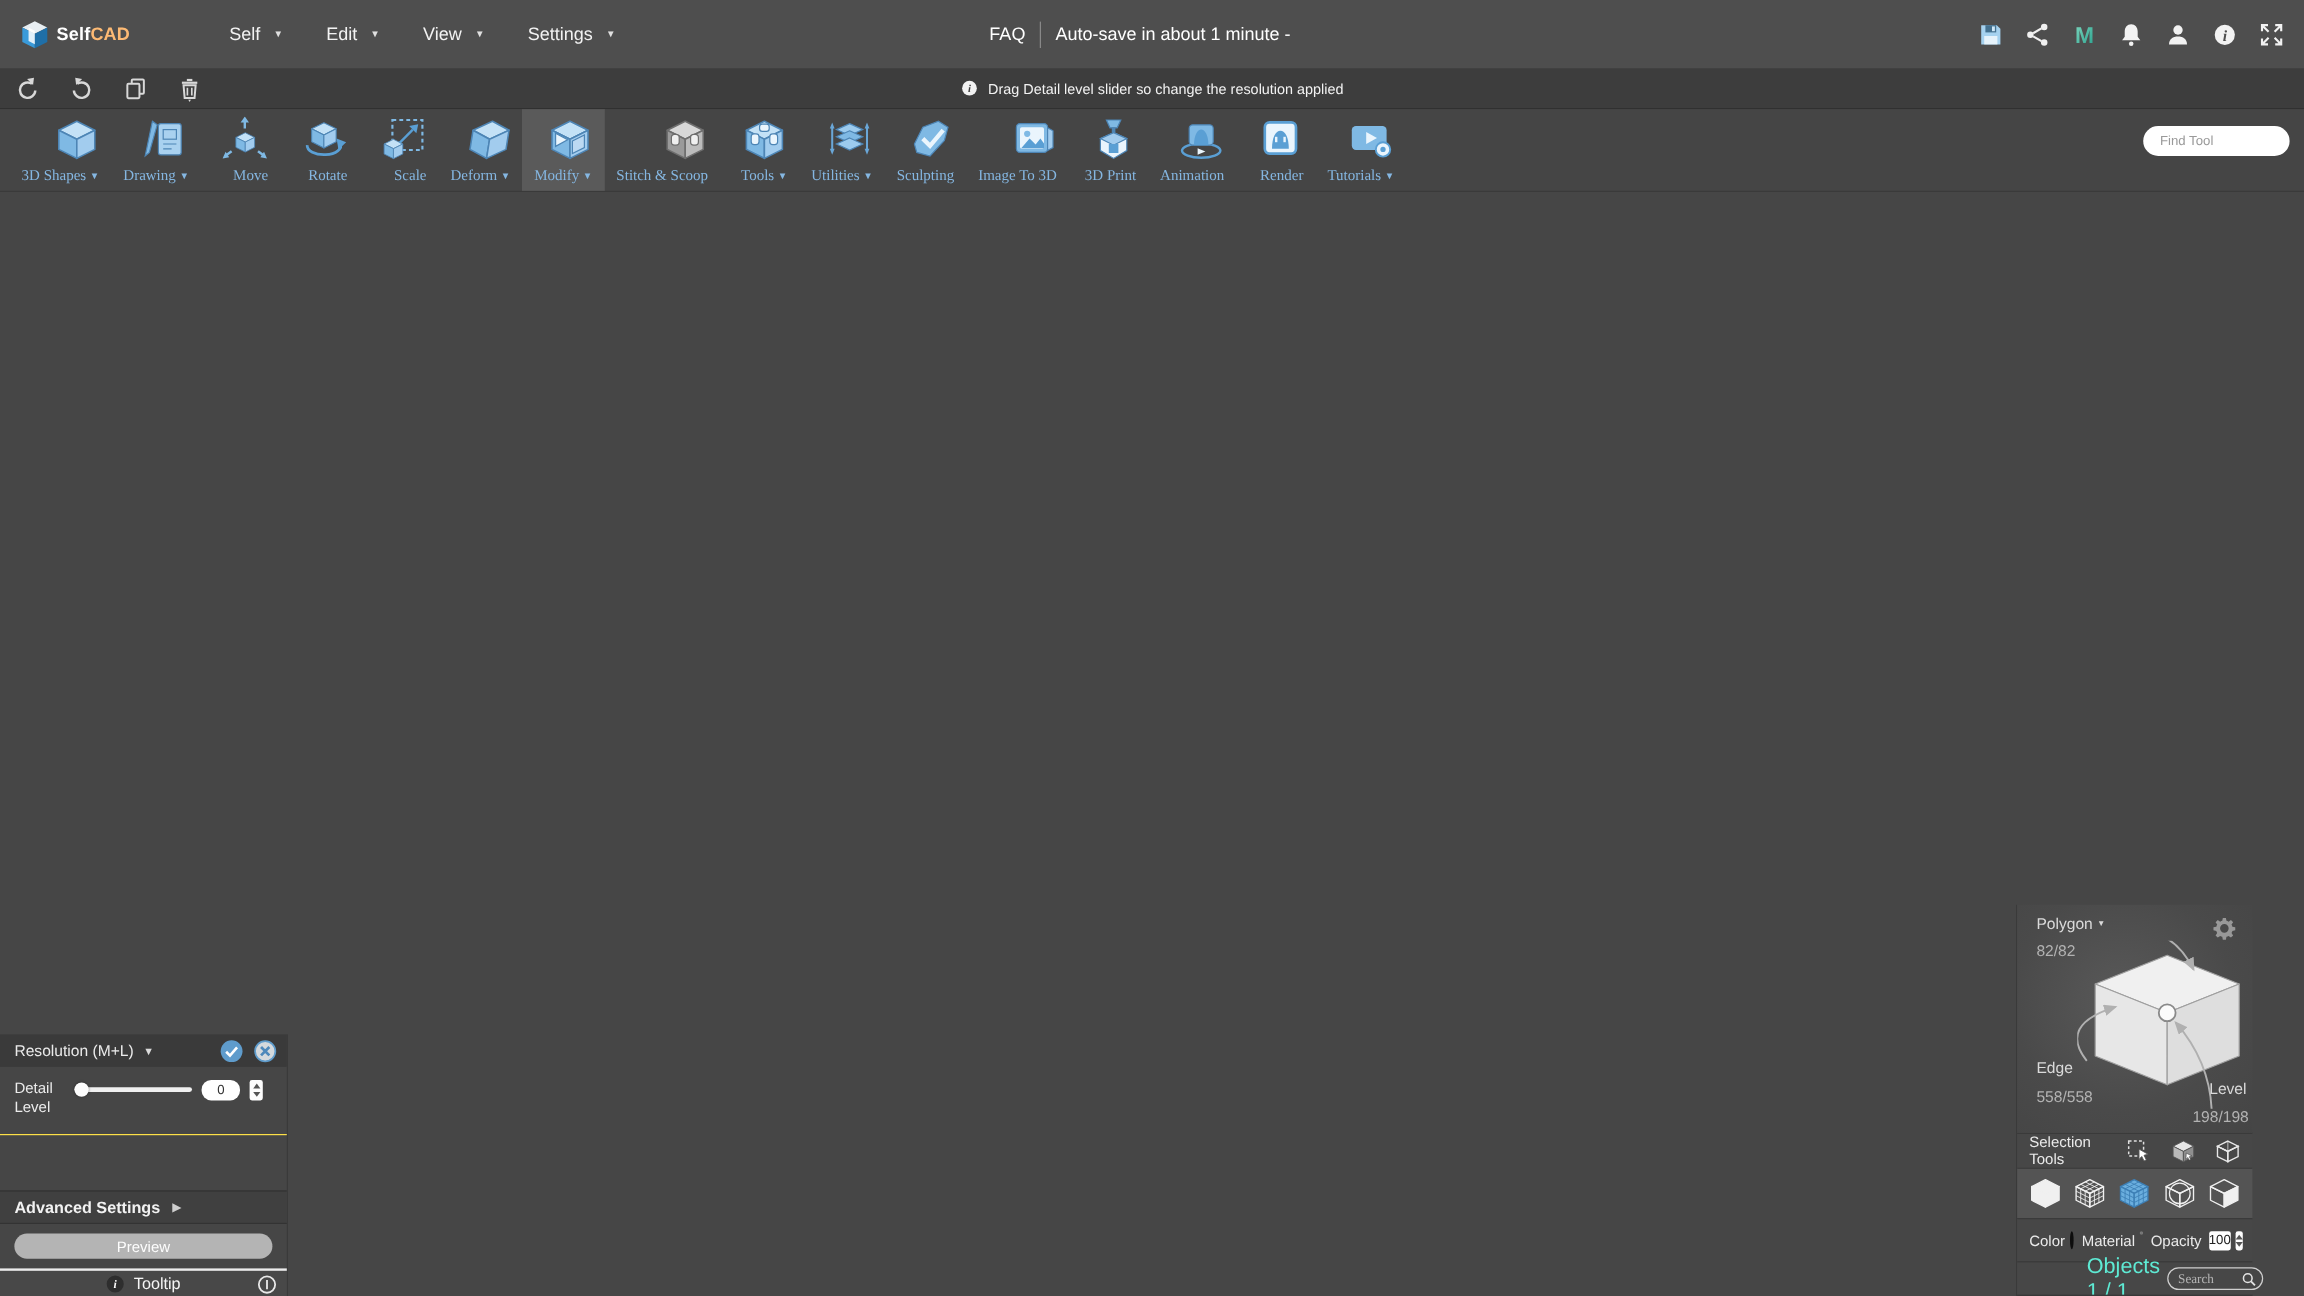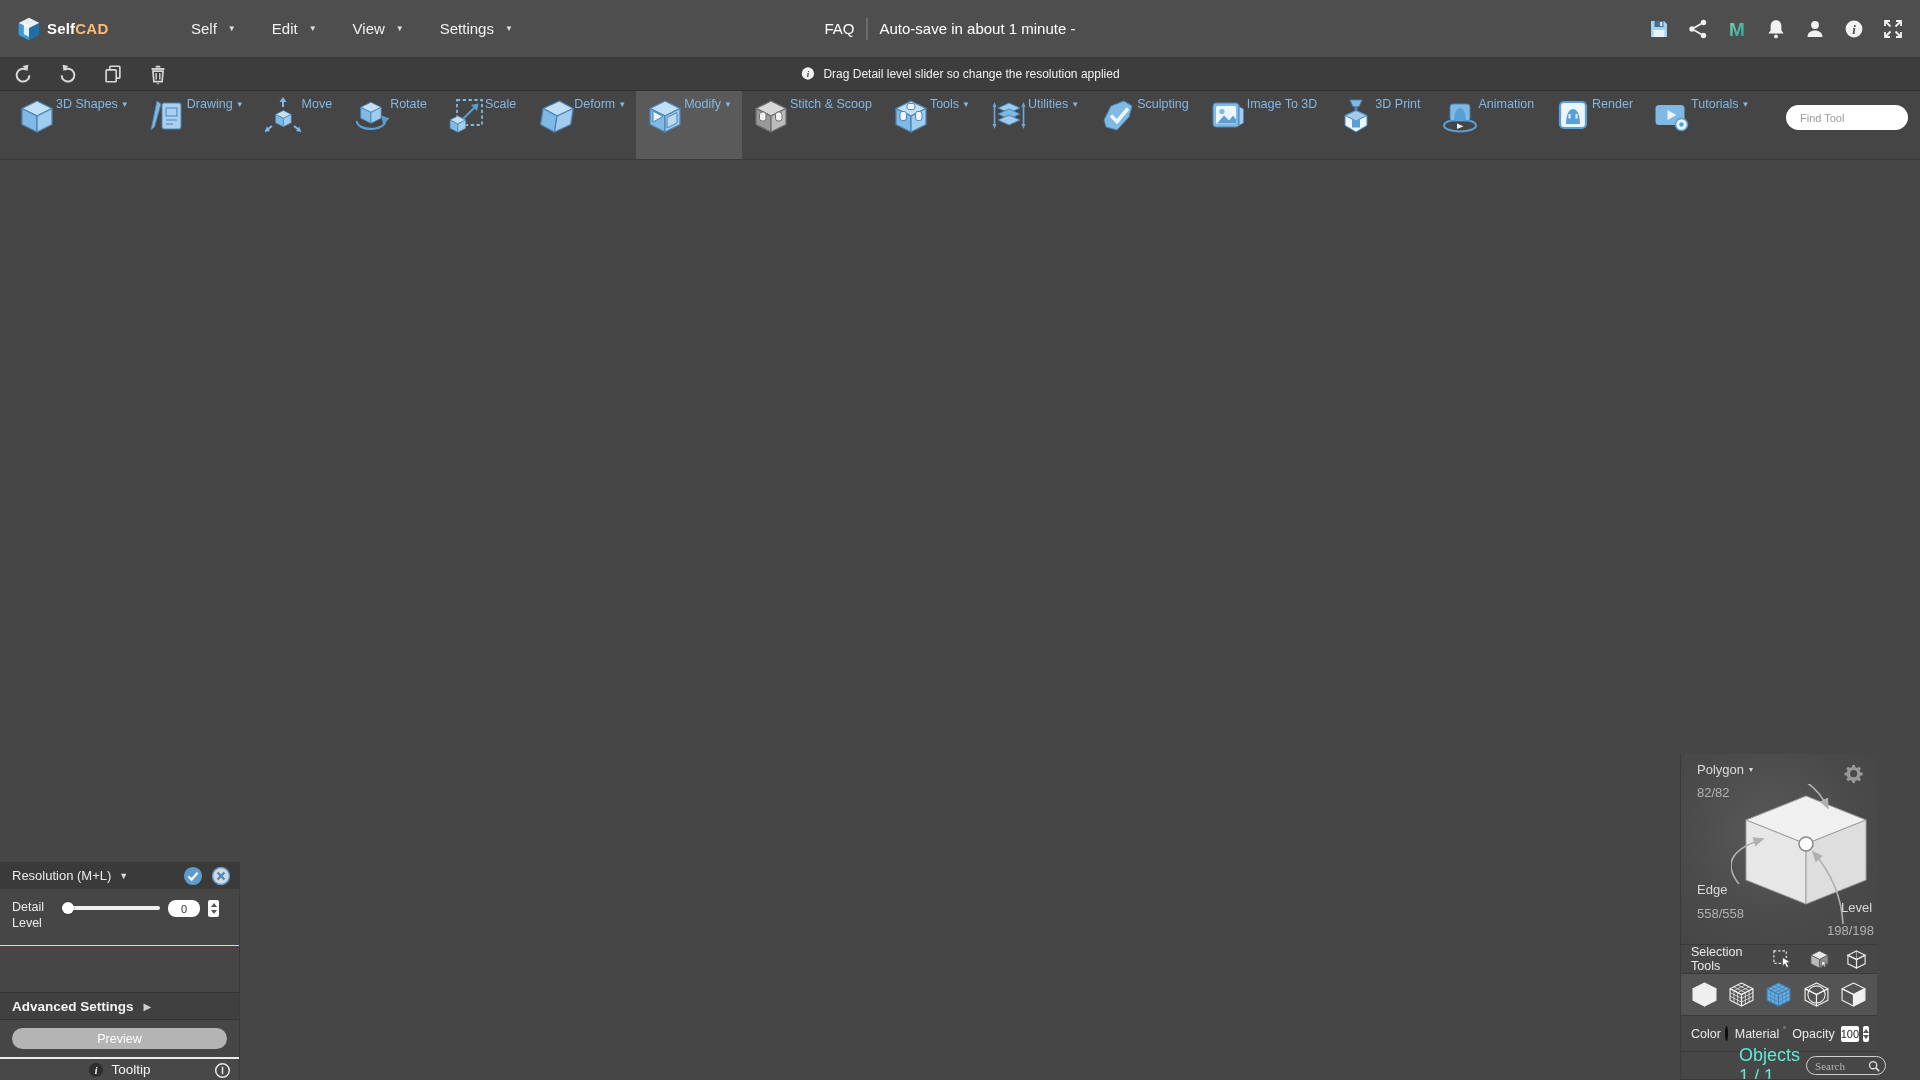--- a/index.html
+++ b/index.html
@@ -22,21 +22,21 @@
 
   
   .row2 { height:34px; background:#3d3d3d; border-bottom:1px solid #303030; display:flex; align-items:center; padding-left:12px; position:relative; flex:0 0 auto; }
   .row2-icons { display:flex; gap:23px; align-items:center; }
   .row2-icon { width:22px; height:22px; cursor:pointer; }
   .row2-note { position:absolute; left:50%; transform:translateX(-50%); display:flex; align-items:center; gap:8px; color:#f2f2f2; font-size:12px; }
   .row2-note svg { width:15px; height:15px; }
 
   
   .toolbar { height:69px; background:#454545; border-bottom:1px solid #3a3a3a; display:flex; align-items:stretch; padding-left:8px; position:relative; flex:0 0 auto; }
-  .tb-item { min-width:66px; padding:6px 10px 5px; display:flex; flex-direction:row; align-items:flex-start; justify-content:space-between; cursor:pointer; }
+  .tb-item { min-width:66px; padding:6px 10px 5px; display:flex; flex-direction:column; align-items:flex-end; justify-content:space-between; cursor:pointer;font-family:Liberation Serif, serif; }
   .tb-item.active { background:#5a5a5a; }
   .tb-icon { width:38px; height:38px; }
   .tb-label { display:flex; align-items:center; gap:3px; color:#85b7e2; font-size:12.5px; white-space:nowrap; }
   .tb-label .caret { font-size:8px; }
   .find-tool { position:absolute; right:12px; top:14px; width:122px; height:25px; border-radius:13px; border:none; outline:none; background:#ffffff; padding:0 14px; font-size:11px; color:#666; font-family:"Liberation Sans",sans-serif; }
   .find-tool::placeholder { color:#9a9a9a; }
 
   
   .main { flex:1; display:flex; min-height:0;align-items:flex-end; }
 

